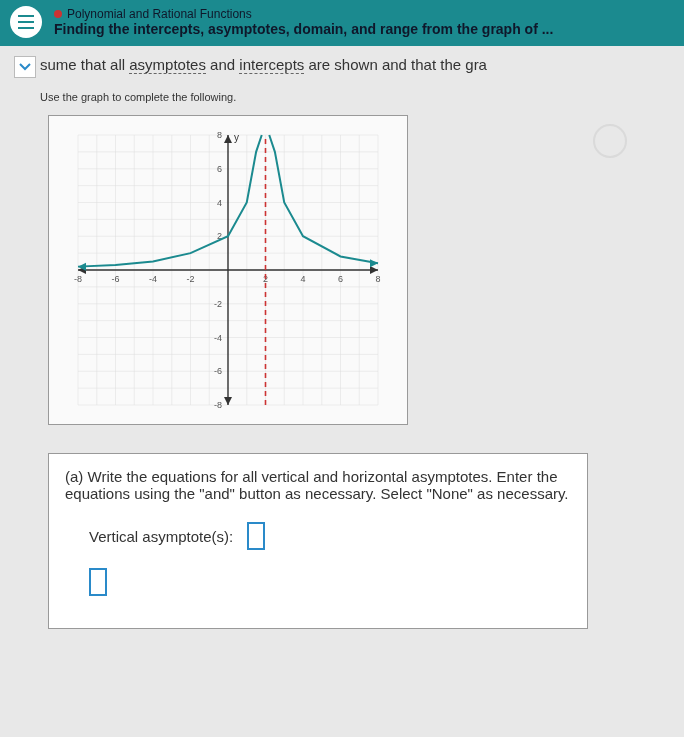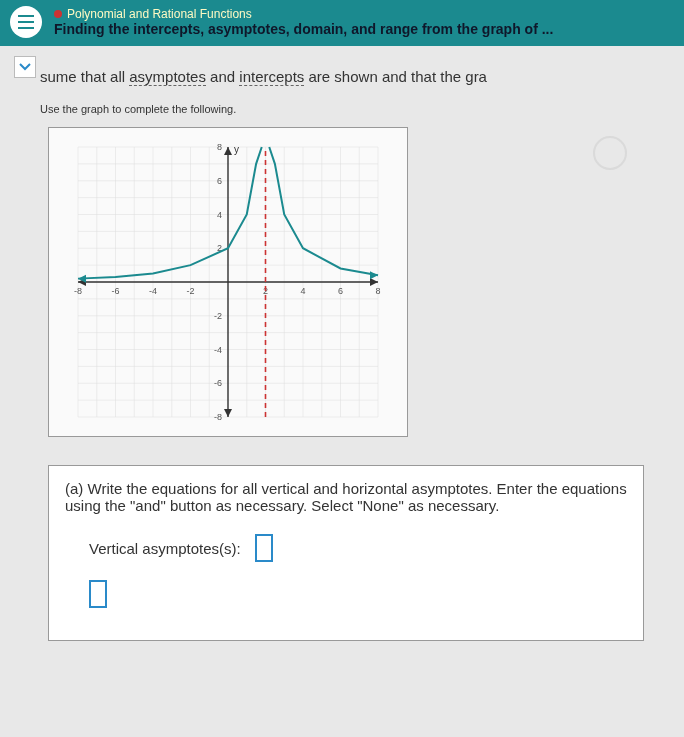--- a/index.html
+++ b/index.html
@@ -33,21 +33,21 @@
     }
     .hamburger span {
       display: block;
       width: 16px;
       height: 2px;
       background: #1b8a8f;
     }
     .header-text { flex: 1; }
     .header-sub {
       font-size: 12px;
-      color: #fef9c3;
+      color: #0f172a;
       display: flex;
       align-items: center;
       gap: 5px;
     }
     .red-dot {
       width: 8px; height: 8px; border-radius: 50%; background: #c33; display: inline-block;
     }
     .header-title {
       font-size: 14px;
       font-weight: bold;
@@ -68,21 +68,20 @@
       display: flex;
       align-items: center;
       justify-content: center;
       color: #2a8ac9;
       font-size: 14px;
     }
     .assume-text {
       font-size: 15px;
       margin-bottom: 18px;
       color: #333;
-      margin-top: 12px;
     }
     .dotted-underline {
       border-bottom: 1px dashed #666;
     }
     .instruction {
       font-size: 11px;
       margin-bottom: 12px;
       color: #333;
     }
     .graph-frame {
@@ -102,21 +101,21 @@
       right: -220px;
       width: 34px; height: 34px;
       border: 2px solid #ccc;
       border-radius: 50%;
       opacity: 0.5;
     }
     .question-box {
       border: 1px solid #999;
       background: #fff;
       padding: 14px 16px 24px 16px;
-      width: 596px;
+      width: 540px;
       margin-left: 8px;
       font-size: 15px;
       color: #333;
     }
     .question-text { margin-bottom: 20px; }
     .answer-row {
       margin: 18px 0 8px 24px;
       display: flex;
       align-items: center;
       gap: 14px;
@@ -228,20 +227,20 @@
         <polygon points="320,138.25 312,134.25 312,142.25" fill="#1b8a8f"></polygon>
       </svg>
   </div>
 
   <div class="question-box">
     <div class="question-text">
       <span>(a)</span>
       <span>Write the equations for all vertical and horizontal asymptotes. Enter the equations using the "and" button as necessary. Select "None" as necessary.</span>
     </div>
     <div class="answer-row">
-      <span>Vertical asymptotes(s):</span>
+      <span>Vertical asymptote(s):</span>
       <span class="answer-input"></span>
     </div>
     <div class="answer-row">
       <span class="answer-input"></span>
     </div>
   </div>
 </div>
 
 </body></html>

